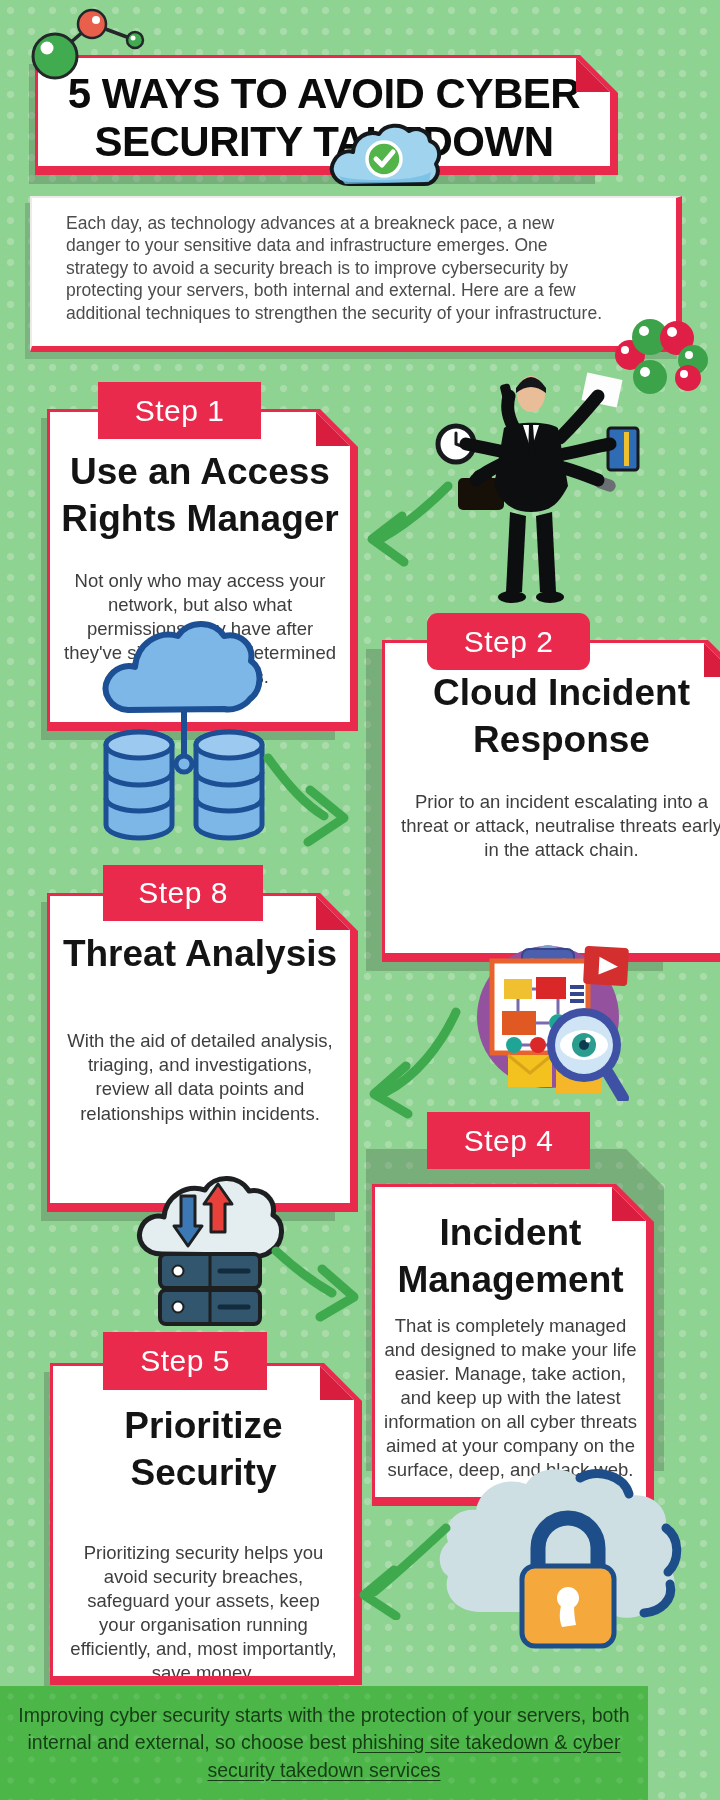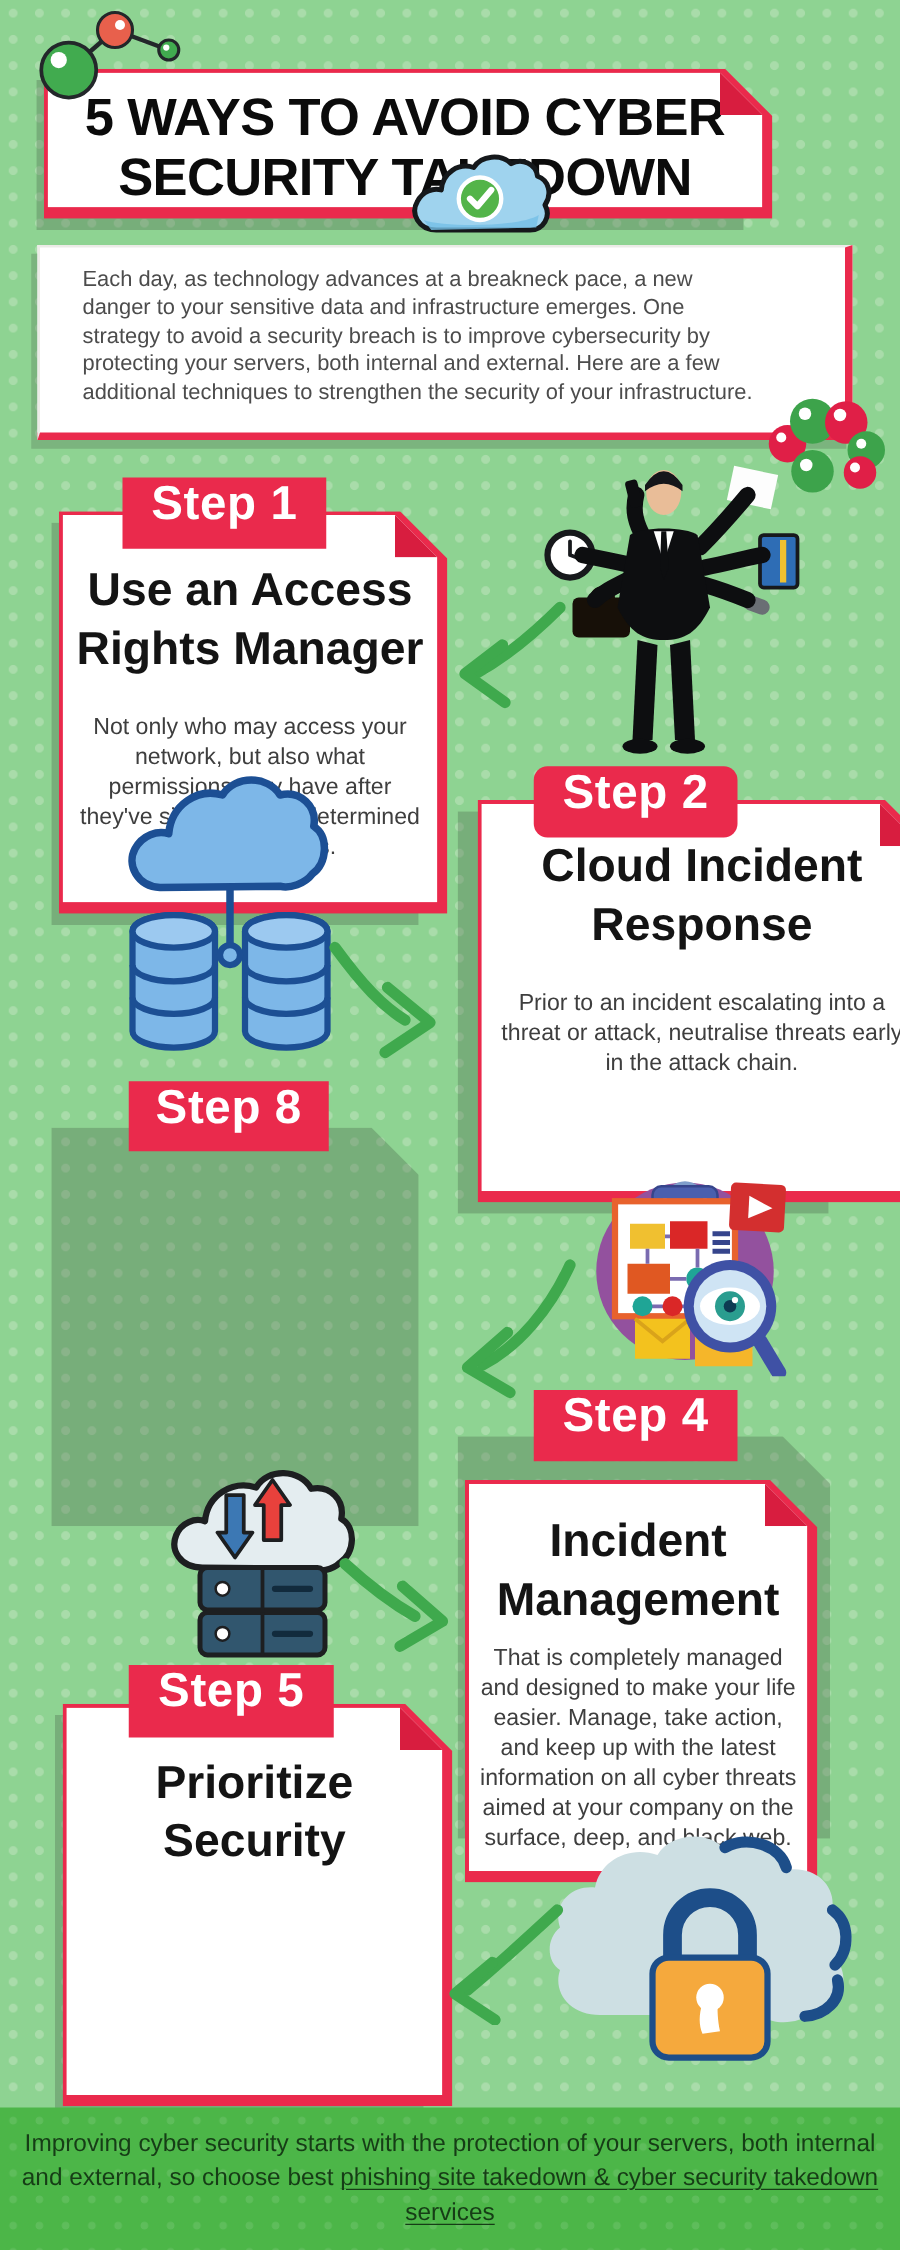--- a/index.html
+++ b/index.html
@@ -15,43 +15,43 @@
   .cshadow{position:absolute;background:rgba(66,88,66,.30);z-index:0;
     clip-path:polygon(0 0,calc(100% - 38px) 0,100% 38px,100% 100%,0 100%);}
   .card{position:absolute;background:#ea2a4c;z-index:1;
     clip-path:polygon(0 0,calc(100% - 38px) 0,100% 38px,100% 100%,0 100%);padding-left:17px;}
   .card .inner{position:absolute;left:3px;top:3px;right:8px;bottom:9px;background:#fff;
     clip-path:polygon(0 0,calc(100% - 34px) 0,100% 34px,100% 100%,0 100%);text-align:center;}
   .card .fold{position:absolute;top:3px;right:8px;width:34px;height:34px;background:#d81d3f;
     clip-path:polygon(0 0,100% 100%,0 100%);}
   .card h2{font-size:37px;font-weight:700;color:#141414;line-height:1.28;}
   .card p{font-size:18.5px;color:#3e3e3e;line-height:1.3;padding:0 14px;}
-  .badge{position:absolute;z-index:3;background:#ea2a4c;color:#fff;font-weight:700;
-    font-size:38px;display:flex;justify-content:center;letter-spacing:.5px;}
+  .badge{position:absolute;z-index:3;background:#ea2a4c;color:#fff;font-weight:400;
+    font-size:30px;display:flex;align-items:center;justify-content:center;letter-spacing:.5px;}
   
   .title-card h1{font-size:42px;font-weight:800;color:#0b0b0b;line-height:1.14;
     padding-top:12px;letter-spacing:-.5px;}
   .title-card h1 span{display:block;}
   
   .intro{position:absolute;left:30px;top:196px;width:652px;height:156px;background:#fff;
     border:2px solid #ecebe7;border-right:6px solid #ea2a4c;border-bottom:6px solid #ea2a4c;
     z-index:1;box-shadow:-5px 7px 0 rgba(66,88,66,.25);box-sizing:border-box;}
   .intro p{font-size:17.5px;color:#4c4c4c;line-height:1.28;padding:14px 66px 0 34px;}
   
   .s1 h2{margin-top:36px;} .s1 p{margin-top:26px;}
   .s2 h2{margin-top:26px;} .s2 p{margin-top:26px;}
   .s3 h2{margin-top:34px;} .s3 p{margin-top:52px;}
   .s4 h2{margin-top:22px;max-width:250px;margin-left:auto;margin-right:auto;}
   .s4 p{margin-top:10px;padding:0 4px;}
   .s5 h2{margin-top:36px;} .s5 p{margin-top:44px;}
   
   .deco{position:absolute;z-index:4;}
   .lowdeco{position:absolute;z-index:1;}
   
-  .footer{position:absolute;left:0;top:1686px;width:720px;height:114px;background:#4cb648;
+  .footer{position:absolute;left:0;top:1686px;width:648px;height:114px;background:#4cb648;
     z-index:2;display:flex;align-items:center;justify-content:center;text-align:center;
     background-image:radial-gradient(circle,rgba(255,255,255,.10) 2.8px,transparent 3.4px);
     background-size:21px 21px;}
   .footer p{font-size:19.5px;color:#163d16;line-height:1.4;padding:0 12px;}
   .footer .link{text-decoration:underline;text-underline-offset:3px;cursor:pointer;}
 </style>
 </head>
 <body>
 
 <div class="canvas">
@@ -194,20 +194,27 @@
   </div>
 
   <div class="deco" style="left:258px;top:750px;width:100px;height:98px;">
     <svg width="100" height="98" viewBox="0 0 100 98">
       <path d="M10,8 C32,38 48,55 66,66" fill="none" stroke="#3fa94d" stroke-width="9" stroke-linecap="round"></path>
       <path d="M52,40 L86,68 L50,92" fill="none" stroke="#3fa94d" stroke-width="9" stroke-linecap="round" stroke-linejoin="round"></path>
     </svg>
   </div>
 
   <div class="cshadow" style="left:41px;top:902px;width:294px;height:319px;"></div>
+  <div class="card s3" style="left:47px;top:893px;width:294px;height:319px;">
+    <div class="inner">
+      <h2>Threat Analysis</h2>
+      <p>With the aid of detailed analysis, triaging, and investigations, review all data points and relationships within incidents.</p>
+    </div>
+    <div class="fold"></div>
+  </div>
   <div class="badge" style="left:103px;top:865px;width:160px;height:56px;">
     <span>Step 8</span>
   </div>
 
   <div class="deco" style="left:466px;top:933px;width:168px;height:168px;">
     <svg width="168" height="168" viewBox="0 0 168 168">
       <circle cx="82" cy="84" r="71" fill="#93519e"></circle>
       <circle cx="82" cy="28" r="16" fill="#7f9ecb"></circle>
       <rect x="56" y="16" width="52" height="26" rx="7" fill="#4a5fae" stroke="#36458c" stroke-width="2"></rect>
       <circle cx="66" cy="29" r="3.5" fill="#8fa6d8"></circle>
@@ -280,20 +287,21 @@
     <svg width="95" height="80" viewBox="0 0 95 80">
       <path d="M8,8 C32,30 50,42 64,50" fill="none" stroke="#3fa94d" stroke-width="9" stroke-linecap="round"></path>
       <path d="M54,26 L86,54 L52,74" fill="none" stroke="#3fa94d" stroke-width="9" stroke-linecap="round" stroke-linejoin="round"></path>
     </svg>
   </div>
 
   <div class="cshadow" style="left:44px;top:1372px;width:295px;height:322px;"></div>
   <div class="card s5" style="left:50px;top:1363px;width:295px;height:322px;">
     <div class="inner">
       <h2>Prioritize Security</h2>
+      <p>Prioritizing security helps you avoid security breaches, safeguard your assets, keep your organisation running efficiently, and, most importantly, save money.</p>
     </div>
     <div class="fold"></div>
   </div>
   <div class="badge" style="left:103px;top:1332px;width:164px;height:58px;">
     <span>Step 5</span>
   </div>
 
   <div class="deco" style="left:428px;top:1452px;width:265px;height:205px;">
     <svg width="265" height="205" viewBox="0 0 265 205">
       <path d="M52,160 C28,160 14,142 20,124 C10,118 8,100 20,90 C14,72 28,56 48,58 C52,36 76,24 98,32 C108,14 140,12 152,28 C170,18 196,26 200,44 C222,40 240,54 238,74 C256,82 258,108 244,120 C252,136 242,156 222,158 C210,168 190,168 180,160 Z" fill="#cddfe3"></path>

